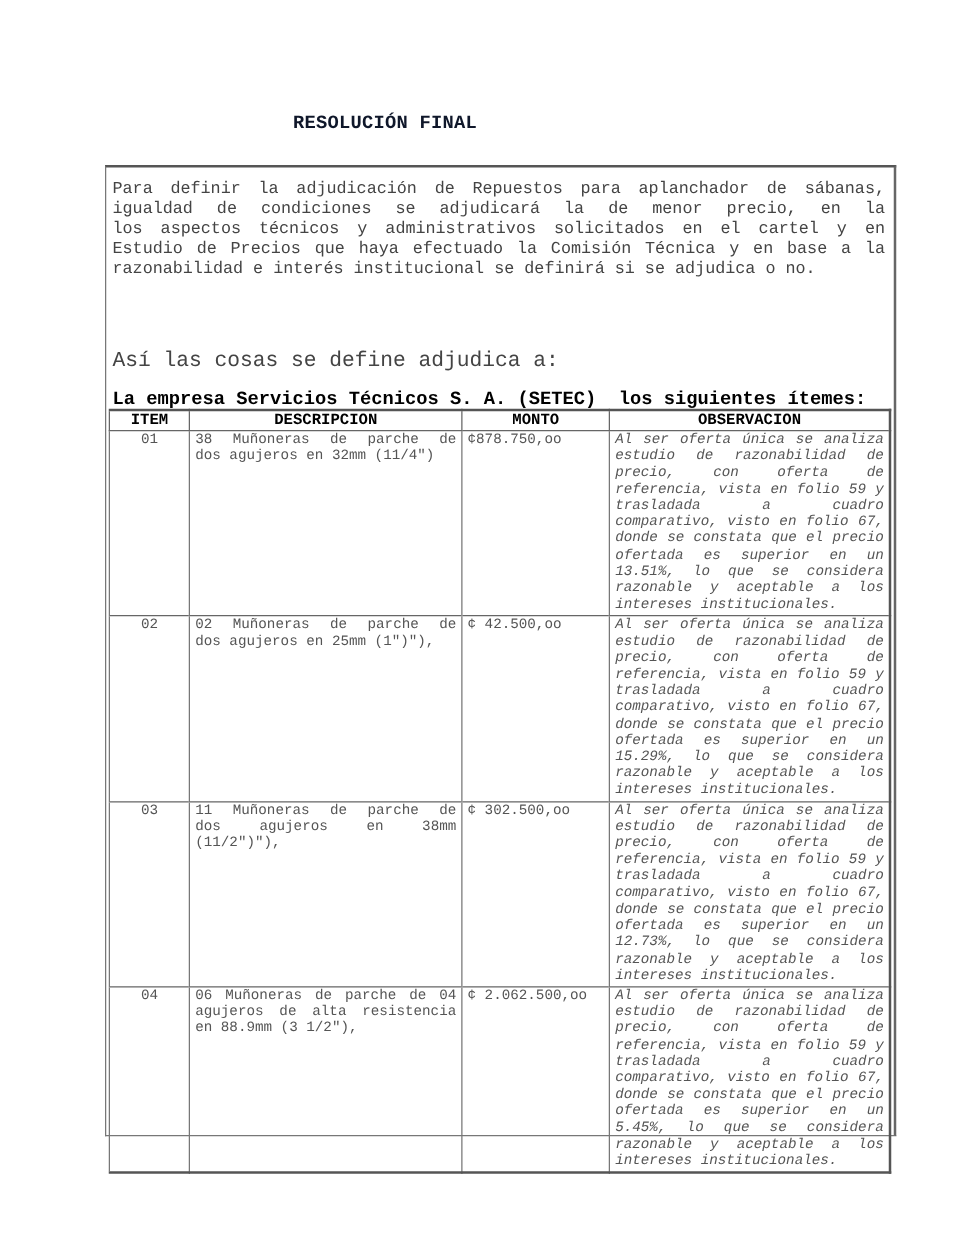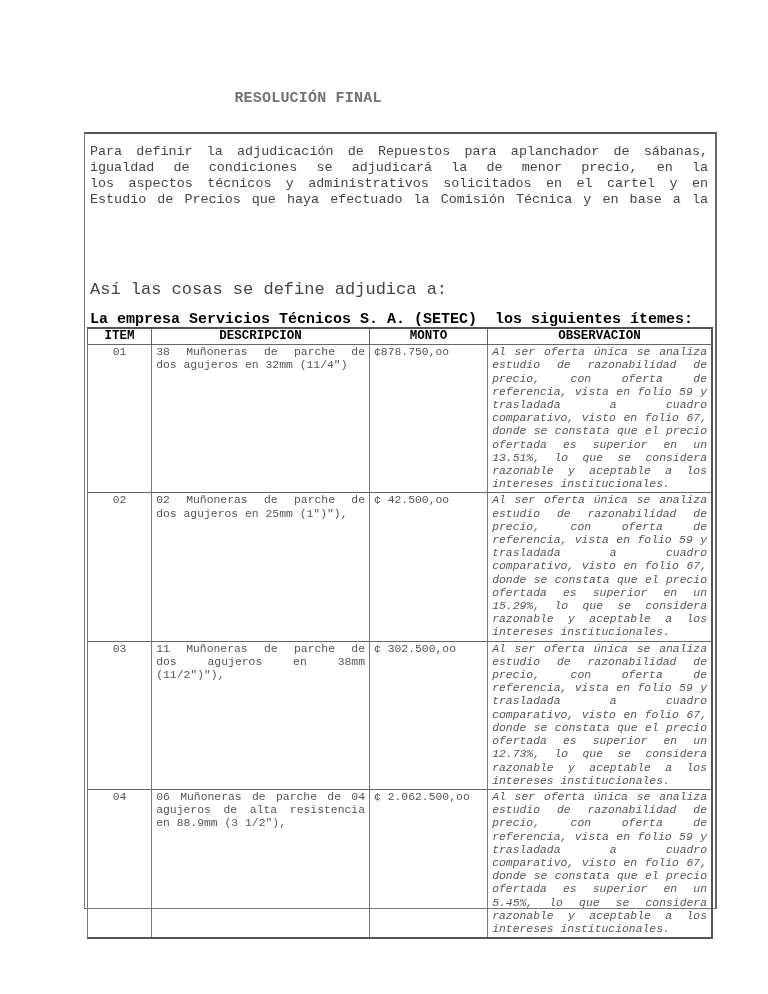--- a/index.html
+++ b/index.html
@@ -1,19 +1,19 @@
 <!DOCTYPE html>
 <html><head>
 <meta charset="utf-8">
 <style>
   html, body { margin: 0; padding: 0; background: #ffffff; }
   body { width: 768px; height: 994px; position: relative; overflow: hidden;
          font-family: "Liberation Mono", "DejaVu Sans Mono", monospace; color: #333; }
   .title { position: absolute; top: 90px; left: 0; width: 616px; text-align: center;
-           font-weight: bold; font-size: 15px; color: #737373; letter-spacing: 0.2px; }
+           font-weight: bold; font-size: 15px; color: #0f172a; letter-spacing: 0.2px; }
   .box { position: absolute; left: 84px; top: 132px; width: 630px; height: 774px;
          border: 1px solid #777; border-top: 2px solid #555; border-right: 2px solid #666; }
   .para { position: absolute; left: 5px; top: 10px; width: 618px; font-size: 13.4px;
           line-height: 16px; text-align: justify; color: #444; }
   .para span.line { display: block; text-align: justify; text-align-last: justify; white-space: nowrap; }
   .para span.line.last { text-align-last: left; }
   .intro { position: absolute; left: 5px; top: 146px; font-size: 17px; color: #444; }
   .company { position: absolute; left: 5px; top: 177px; font-size: 15px; font-weight: bold; color: #000; white-space: pre; }
   table { position: absolute; left: 2px; top: 193px; width: 626px; border-collapse: collapse;
           font-size: 11.4px; line-height: 13.2px; border: 2px solid #555; border-left: 1px solid #888; }
@@ -32,20 +32,21 @@
 <body>
 
 <div class="title">RESOLUCIÓN FINAL</div>
 
 <div class="box">
   <div class="para">
     <span class="line">Para definir  la adjudicación de Repuestos para aplanchador de sábanas,</span>
     <span class="line">igualdad de condiciones se adjudicará la de menor precio, en la</span>
     <span class="line">los aspectos técnicos y administrativos solicitados en el cartel  y en</span>
     <span class="line">Estudio de Precios que haya efectuado la Comisión Técnica y en base a la</span>
+    <span class="line last">razonabilidad e interés institucional se definirá si se adjudica o no.</span>
   </div>
 
   <div class="intro">Así las cosas se define adjudica a:</div>
   <div class="company">La empresa Servicios Técnicos S. A. (SETEC)  los siguientes ítemes:</div>
 
   <table>
     <thead>
       <tr>
         <th>ITEM</th>
         <th>DESCRIPCION</th>

